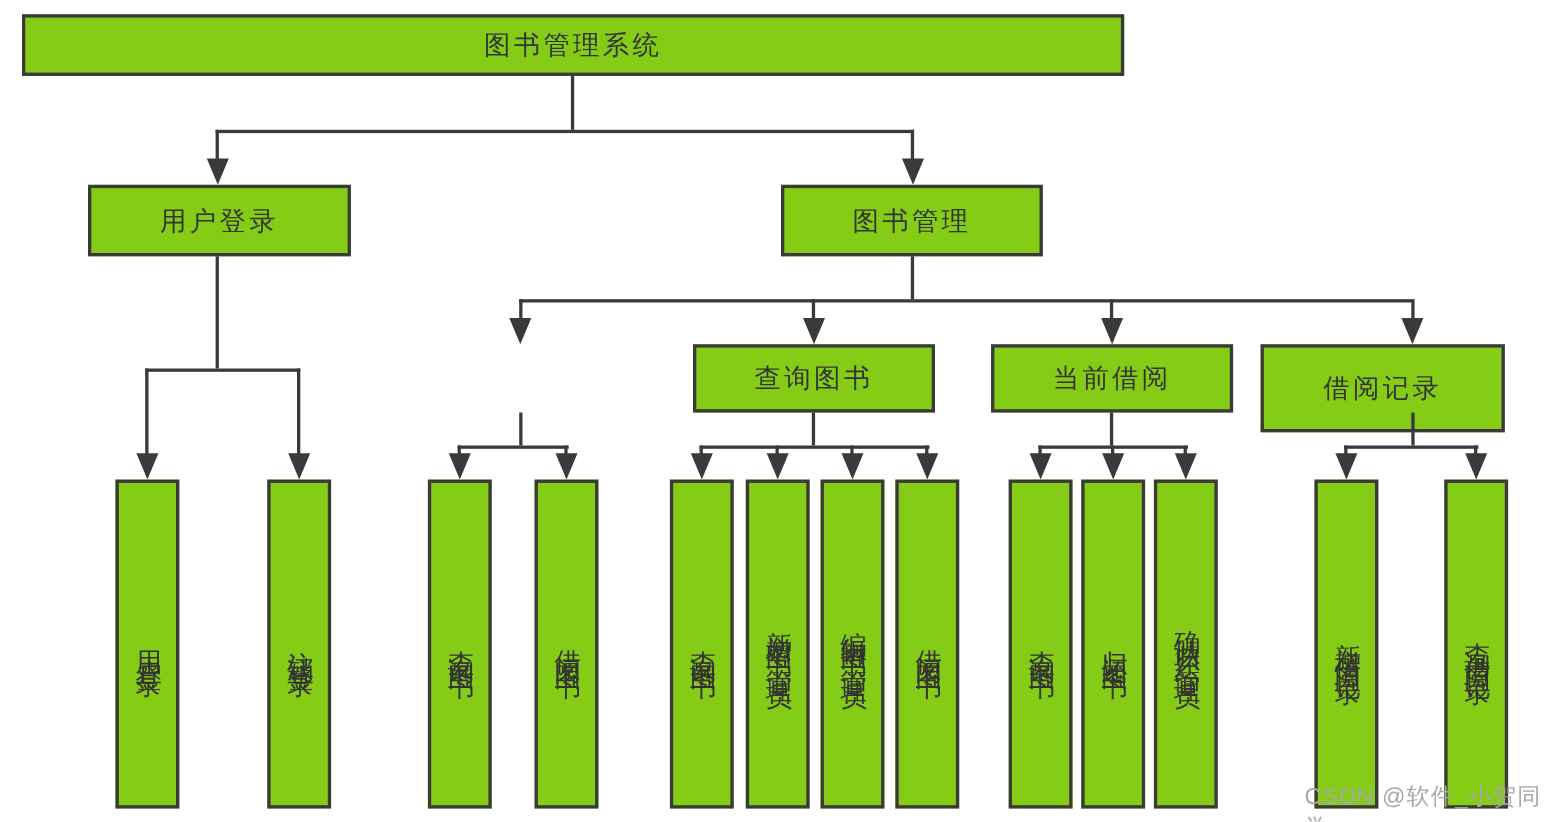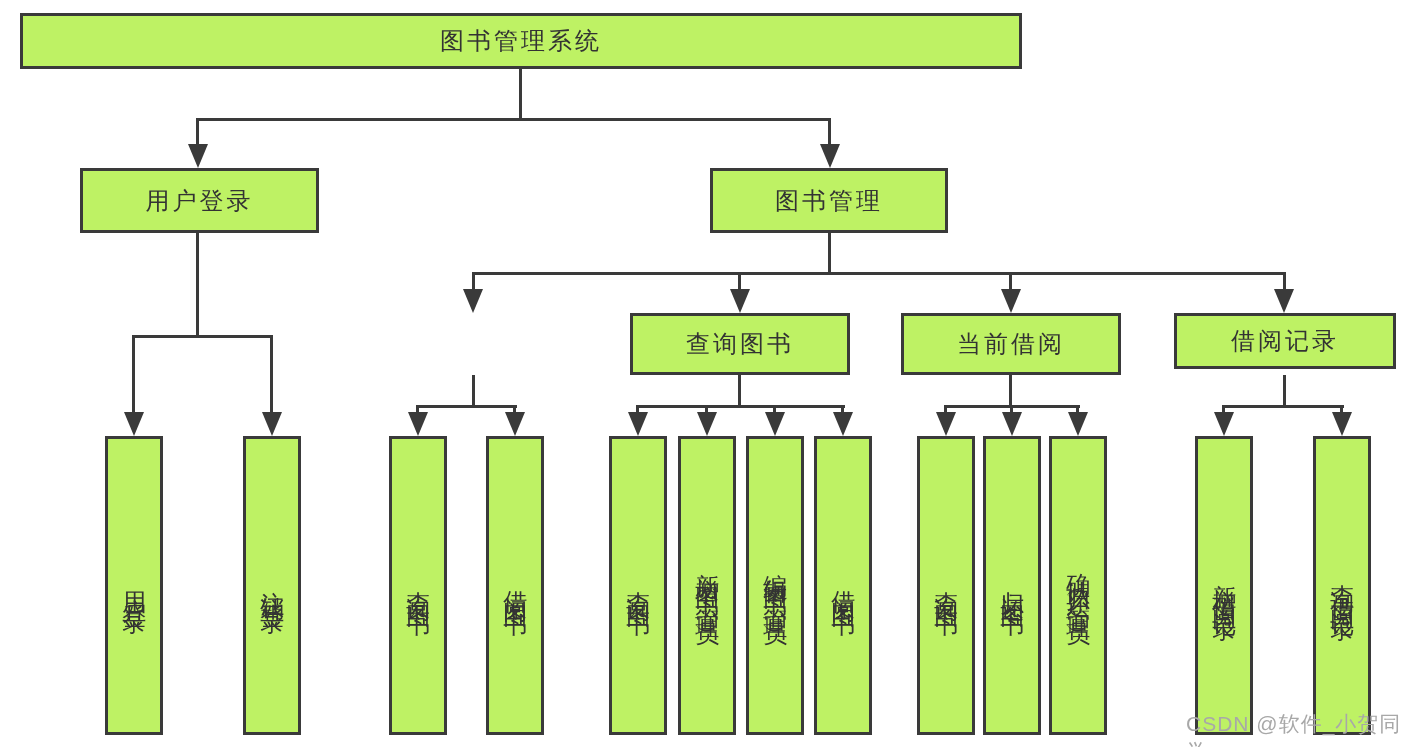--- a/index.html
+++ b/index.html
@@ -1,21 +1,21 @@
 <!DOCTYPE html>
 <html><head>
 <meta charset="utf-8">
 <style>
   html,body { margin:0; padding:0; background:#fff; }
   .canvas {
     position:relative; width:1405px; height:747px; background:#ffffff;
     font-family:"Liberation Sans","DejaVu Sans",sans-serif; color:#333333; overflow:hidden;
   }
   .box {
-    position:absolute; box-sizing:border-box; border:3px solid #3a3a3a; background:#bef264;
+    position:absolute; box-sizing:border-box; border:3px solid #3a3a3a; background:#84cc16;
     display:flex; align-items:center; justify-content:center;
     font-size:24px; letter-spacing:3px; white-space:nowrap;
   }
   .leaf { width:58px; height:299px; top:436px; }
   .leaf .vtext {
     writing-mode:vertical-rl; text-orientation:mixed;
     font-size:24px; letter-spacing:7px; line-height:1.1; white-space:nowrap;
   }
   .hline { position:absolute; height:3px; background:#3a3a3a; }
   .vline { position:absolute; width:3px;  background:#3a3a3a; }
@@ -69,21 +69,21 @@
   <div class="ahead" style="left:1001px; top:289px;"></div>
   <div class="vline" style="left:1283px; top:272px; height:19px;"></div>
   <div class="ahead" style="left:1274px; top:289px;"></div>
 
   <div class="box" style="left:630px; top:313px; width:220px; height:62px;">
     <span>查询图书</span>
   </div>
   <div class="box" style="left:901px; top:313px; width:220px; height:62px;">
     <span>当前借阅</span>
   </div>
-  <div class="box" style="left:1174px; top:313px; width:222px; height:56px;">
+  <div class="box" style="left:1146px; top:313px; width:222px; height:80px;">
     <span>借阅记录</span>
   </div>
 
   <div class="vline" style="left:472px; top:375px; height:30px;"></div>
   <div class="hline" style="left:416px; top:405px; width:101px;"></div>
   <div class="vline" style="left:416px; top:405px; height:9px;"></div>
   <div class="ahead" style="left:408px; top:412px;"></div>
   <div class="vline" style="left:513px; top:405px; height:9px;"></div>
   <div class="ahead" style="left:505px; top:412px;"></div>
 

